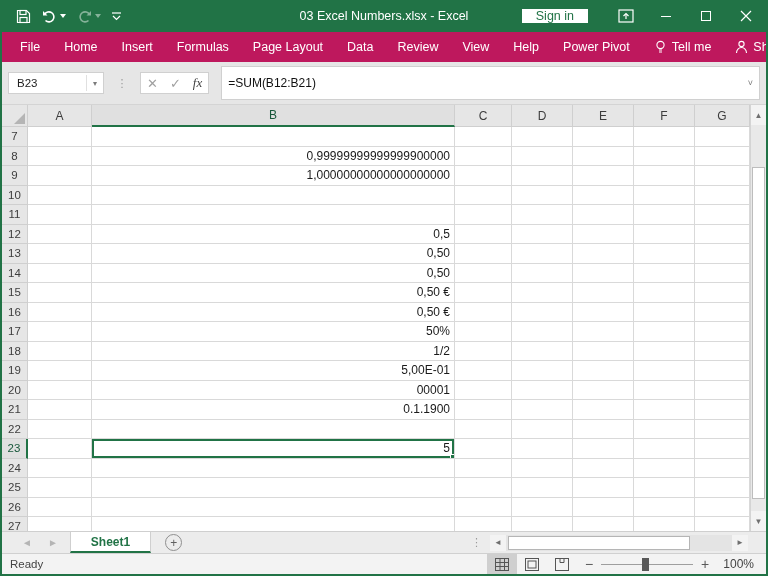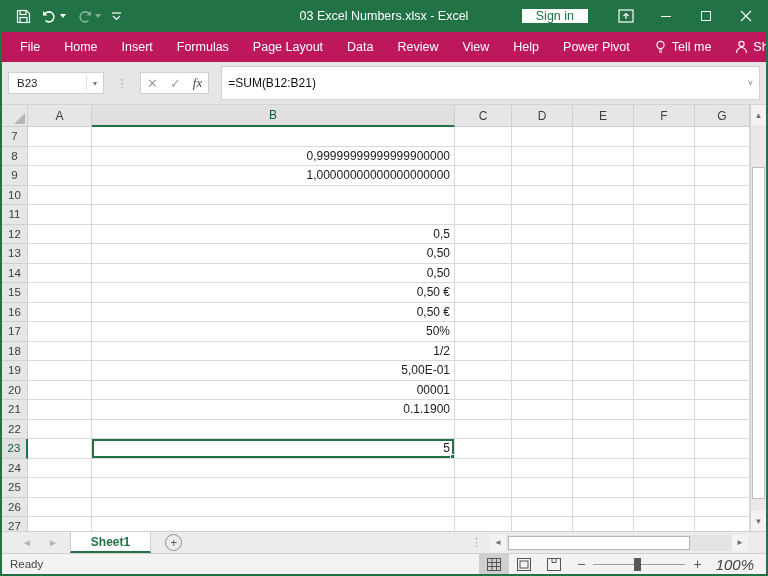--- a/index.html
+++ b/index.html
@@ -86,21 +86,21 @@
   
   .statusbar { height:21px; background:#f3f3f3; border-top:1px solid #d0d0d0; display:flex; align-items:center; flex:none; }
   .status-left { padding-left:8px; color:#444; font-size:11.5px; }
   .status-right { margin-left:auto; display:flex; align-items:center; height:100%; }
   .view-btn { width:30px; height:100%; display:flex; align-items:center; justify-content:center; }
   .view-btn.active { background:#cfcfcf; }
   .zoom-out, .zoom-in { color:#595959; font-size:14px; padding:0 8px; }
   .zoom-slider { width:92px; height:100%; position:relative; display:flex; align-items:center; }
   .zs-track { width:100%; height:1px; background:#9e9e9e; }
   .zs-thumb { position:absolute; left:44%; top:4px; width:7px; height:13px; background:#595959; }
-  .zoom-pct { color:#444; font-size:15px; padding:0 12px 0 6px;font-style:italic; }
+  .zoom-pct { color:#444; font-size:12px; padding:0 12px 0 6px; }
 
   .bottom-border { height:2px; background:#217346; flex:none; }
   svg { display:block; }
 </style>
 </head>
 <body>
 
 <div class="window">
 
   <div class="titlebar">

